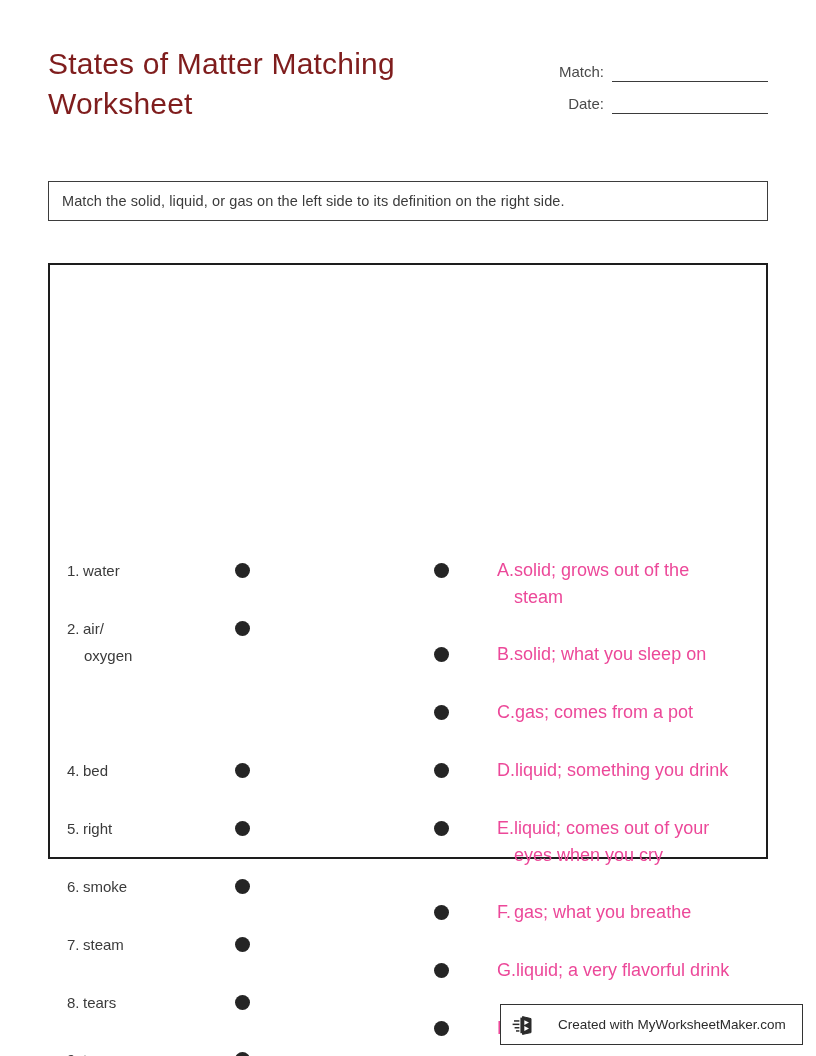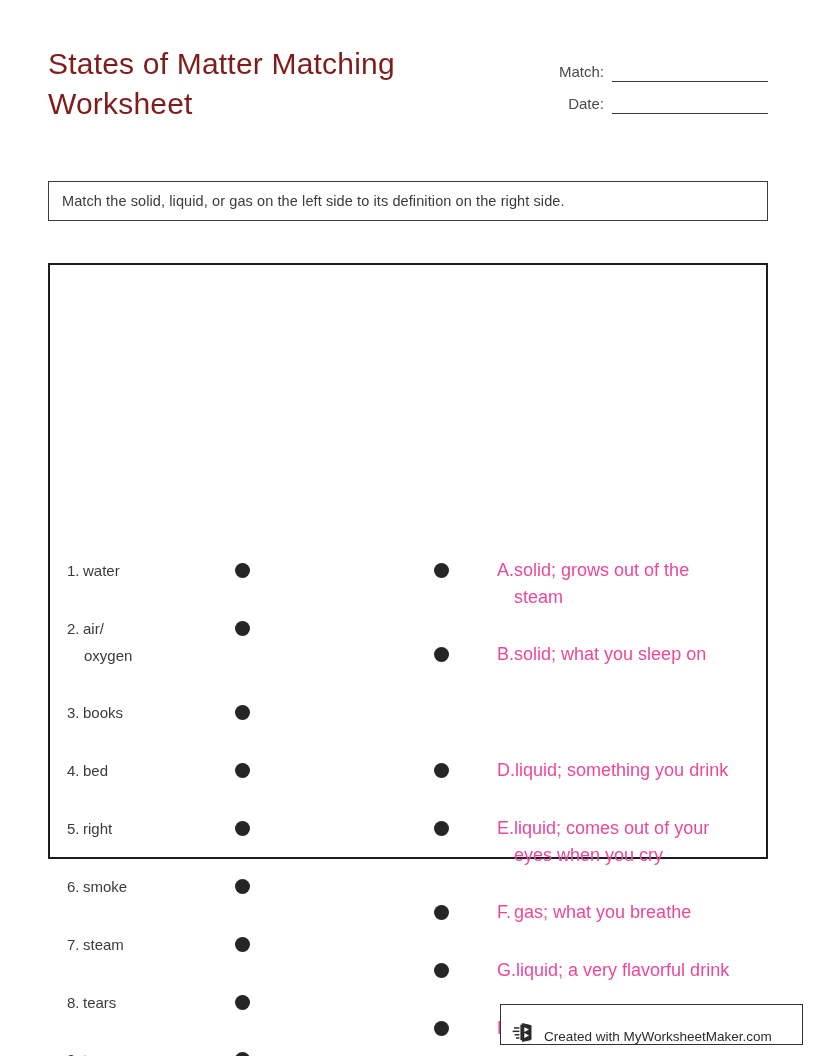--- a/index.html
+++ b/index.html
@@ -191,22 +191,23 @@
   
   .footer-badge {
     position: absolute;
     left: 500px;
     top: 1004px;
     width: 303px;
     height: 41px;
     border: 1.2px solid #333333;
     box-sizing: border-box;
     display: flex;
-    align-items: flex-end;
+    align-items: center;
     background: #ffffff;
+    gap: 14px;
   }
   .badge-logo {
     width: 24px;
     height: 24px;
     margin-left: 11px;
     margin-right: 8px;
     flex: none;
   }
   .badge-text {
     font-size: 13.5px;
@@ -256,28 +257,20 @@
         <div class="item left-item" style="top:350px">
           <div class="label">
             <span class="num">2.</span><span>air/</span>
             <span class="wrapline">oxygen</span>
           </div>
           <div class="dot-wrap">
             <span class="dot"></span>
           </div>
         </div>
 
-        <div class="item left-item" style="top:434px">
-          <div class="label">
-            <span class="num">3.</span><span>books</span>
-          </div>
-          <div class="dot-wrap">
-            <span class="dot"></span>
-          </div>
-        </div>
 
         <div class="item left-item" style="top:492px">
           <div class="label">
             <span class="num">4.</span><span>bed</span>
           </div>
           <div class="dot-wrap">
             <span class="dot"></span>
           </div>
         </div>
 
@@ -342,20 +335,28 @@
 
         <div class="item right-item" style="top:376px">
           <div class="dot-wrap">
             <span class="dot"></span>
           </div>
           <div class="label">
             <span class="letter">B.</span><span>solid; what you sleep on</span>
           </div>
         </div>
 
+        <div class="item right-item" style="top:434px">
+          <div class="dot-wrap">
+            <span class="dot"></span>
+          </div>
+          <div class="label">
+            <span class="letter">C.</span><span>gas; comes from a pot</span>
+          </div>
+        </div>
 
         <div class="item right-item" style="top:492px">
           <div class="dot-wrap">
             <span class="dot"></span>
           </div>
           <div class="label">
             <span class="letter">D.</span><span>liquid; something you drink</span>
           </div>
         </div>
 

